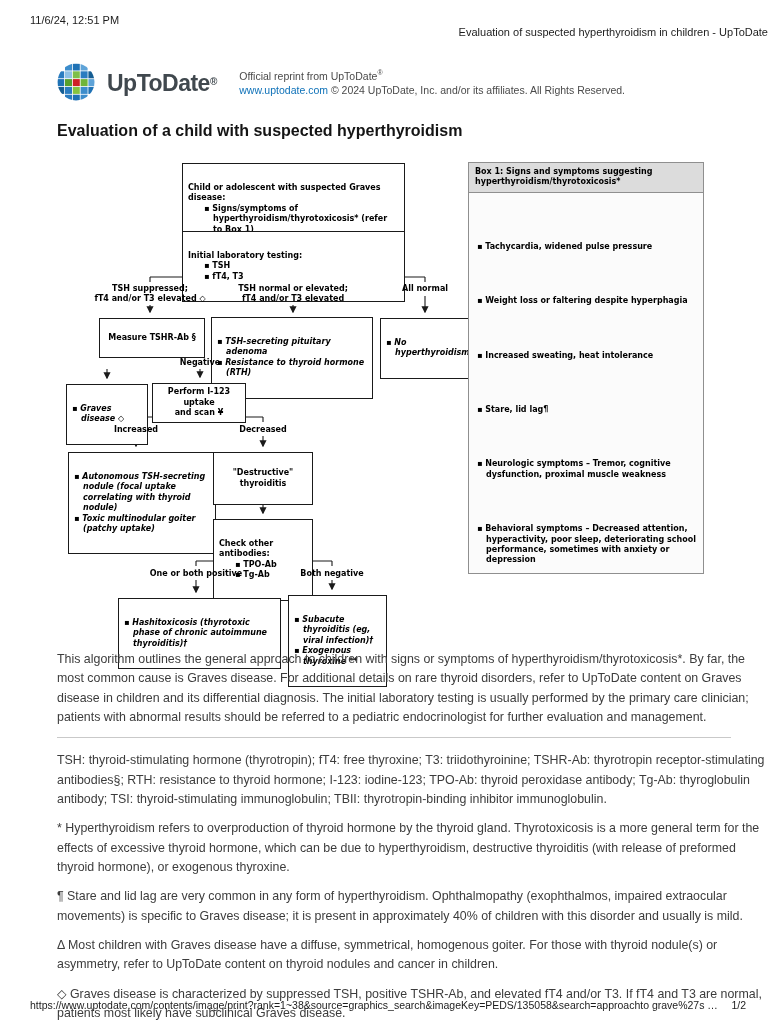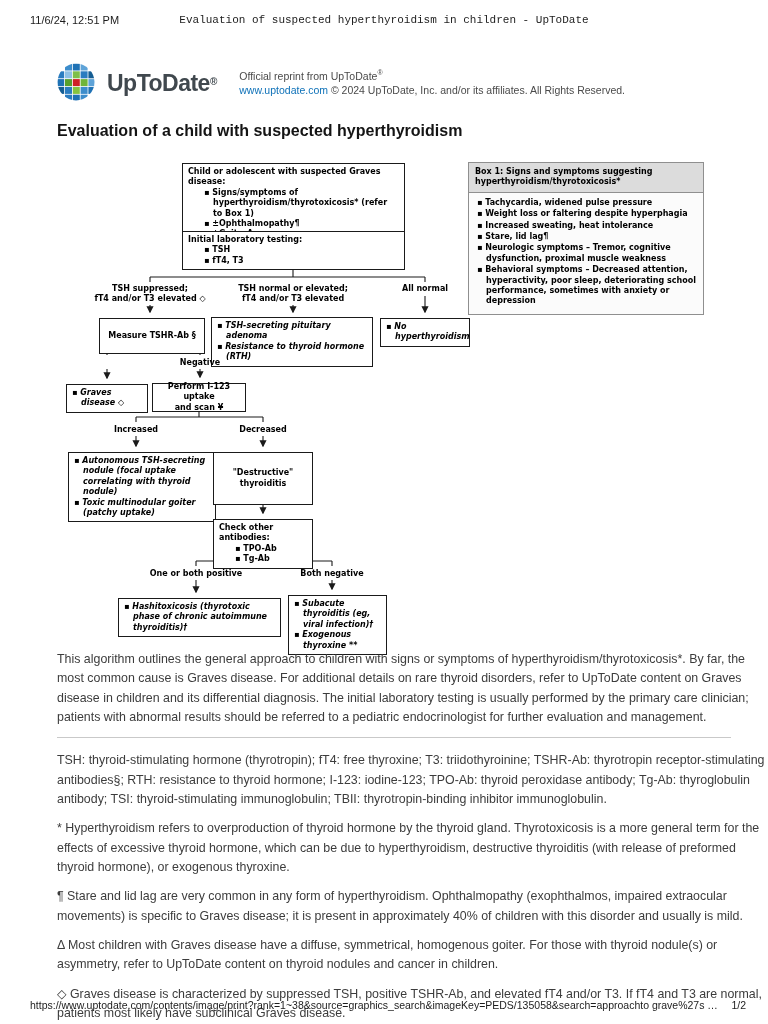--- a/index.html
+++ b/index.html
@@ -3,53 +3,53 @@
 <meta charset="utf-8">
 <style>
   * { margin:0; padding:0; box-sizing:border-box; }
   html,body { background:#ffffff; }
   body { width:768px; height:1024px; overflow:hidden; position:relative;
          font-family:"Liberation Sans", sans-serif; color:#3c3c3c; }
 
   
   .print-header { position:absolute; top:14px; left:0; width:768px; font-size:11px; color:#1c1c1c; }
   .ph-time { position:absolute; left:30px; top:0;text-align:right; }
-  .ph-title { position:absolute; left:0; right:0; text-align:center; top:0;font-family:Liberation Mono, monospace; }
+  .ph-title { position:absolute; left:0; right:0; text-align:right; top:12px; }
   .print-footer { position:absolute; top:999px; left:0; width:768px; font-size:10.5px; color:#1c1c1c; }
   .pf-url { position:absolute; left:30px; top:0; }
   .pf-page { position:absolute; right:22px; top:0; }
 
   
   .brand-row { position:absolute; top:63px; left:57px; display:flex; align-items:center; }
   .logo-icon { width:40px; height:40px; margin-right:10px; }
   .logo-text { font-size:23px; font-weight:bold; color:#40484e; letter-spacing:-0.5px; }
   .logo-reg { font-size:10px; vertical-align:super; font-weight:bold; color:#40484e; }
   .reprint { margin-left:22px; font-size:10.5px; color:#4a4a4a; line-height:1.45; }
   .reprint a { color:#0e71b8; text-decoration:none; }
 
   
   .page-heading { position:absolute; top:122px; left:57px; font-size:16px; font-weight:bold; color:#141414; }
 
   
   .flowchart { position:absolute; top:155px; left:0; width:768px; height:498px;
                font-family:"DejaVu Sans", sans-serif; font-size:8px; font-weight:600;
                color:#000; line-height:1.3; }
   .flowchart svg.wires { position:absolute; top:0; left:0; }
-  .fc-box { position:absolute; background:#fff; border:1px solid #1a1a1a; padding:3px 5px; }
+  .fc-box { position:absolute; background:#fff; border:1px solid #1a1a1a; padding:19px 5px; }
   .fc-box.thick { border-width:1.8px; }
   .fc-box.center { display:flex; align-items:center; justify-content:center; text-align:center; }
   .fc-li { padding-left:9px; text-indent:-9px; margin-left:16px; }
   .fc-li-flat { padding-left:9px; text-indent:-9px;font-style:italic; }
   .fc-label { position:absolute; text-align:center; white-space:pre-line; }
 
   
   .box1 { position:absolute; left:468px; top:7px; width:236px; border:1px solid #8f8f8f; background:#fbfbfb; }
   .box1-header { background:#dcdcdc; border-bottom:1px solid #8f8f8f; padding:4px 6px; }
   .box1-body { padding:5px 6px 6px 6px; }
-  .box1 .fc-li { margin-left:2px; margin-bottom:1px; }
+  .box1 .fc-li { margin-left:2px; margin-bottom:1px;margin-top:44px; }
 
   
   .content { position:absolute; top:650px; left:57px; width:717px; font-size:12.4px; line-height:1.56; color:#3c3c3c; }
   .content p { margin-bottom:10px; }
   .content hr { border:none; border-top:1px solid #c9c9c9; width:674px; margin:4px 0 13px 0; }
 </style>
 </head>
 <body>
 
 <div class="print-header">

